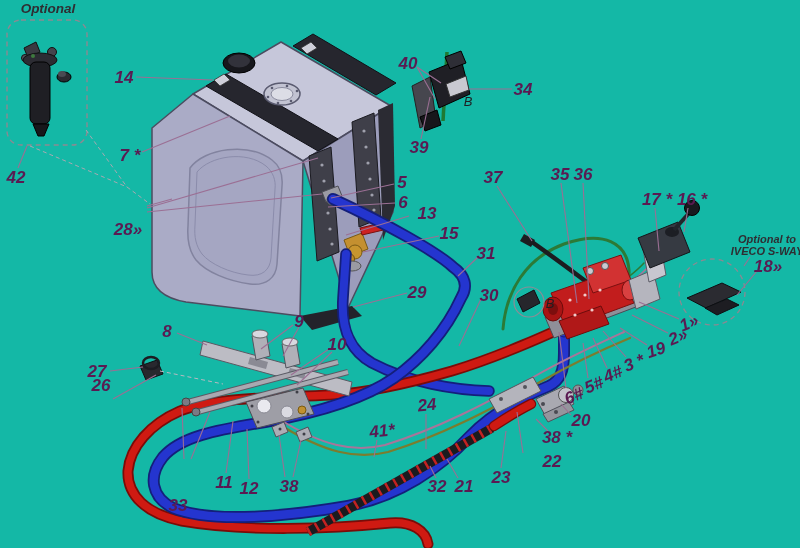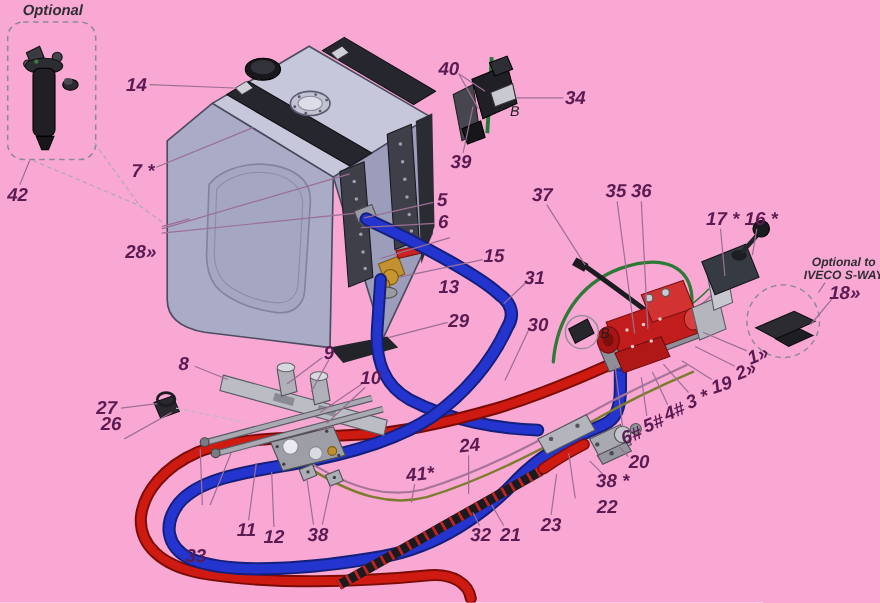--- a/index.html
+++ b/index.html
@@ -1,17 +1,17 @@
 <!DOCTYPE html>
 <html><head>
 <meta charset="utf-8">
 <style>
   html,body{margin:0;padding:0;background:#fff;}
   .stage{
-    position:relative; width:800px; height:548px; background:#f9a8d4; overflow:hidden;
+    position:relative; width:800px; height:548px; background:#14b8a6; overflow:hidden;
     font-family:"Liberation Sans", sans-serif;
     --label:#5a1a52; --leader:#9b6f94;
     --hose-blue:#2435cf; --hose-blue-dark:#141f7a;
     --hose-red:#cf1a12; --hose-red-dark:#7a0c08;
     --ribbed-black:#1b1b1f; --ribbed-red:#c32222;
     --olive:#7c7c2e; --mauve:#a8759a; --green:#2c7a36;
     --tank-front:#aaabc6; --tank-top:#c6c7da; --tank-side:#9c9dbb;
     --metal:#b4b4bc; --valve-red:#c21d1d; --dark:#26262c;
   }
   svg{position:absolute;left:0;top:0;}
@@ -278,21 +278,21 @@
 </svg>
 
 <div id="label-layer">
       <span class="callout note" style="left: 48px; top: 9px;">Optional</span>
       <span class="callout" style="left: 16px; top: 177px;">42</span>
       <span class="callout" style="left: 124px; top: 77px; text-align: right;">14</span>
       <span class="callout" style="left: 130px; top: 155px;">7 *</span>
       <span class="callout" style="left: 128px; top: 229px;">28»</span>
       <span class="callout" style="left: 402px; top: 182px;">5</span>
       <span class="callout" style="left: 403px; top: 202px;">6</span>
-      <span class="callout" style="left: 408px; top: 213px; margin-top: 48px;">13</span>
+      <span class="callout" style="left: 427px; top: 213px;">13</span>
       <span class="callout" style="left: 449px; top: 233px; font-style: italic;">15</span>
       <span class="callout" style="left: 417px; top: 292px;">29</span>
       <span class="callout" style="left: 486px; top: 253px;">31</span>
       <span class="callout" style="left: 489px; top: 295px;">30</span>
       <span class="callout" style="left: 408px; top: 63px;">40</span>
       <span class="callout" style="left: 523px; top: 89px;">34</span>
       <span class="callout" style="left: 419px; top: 147px;">39</span>
       <span class="callout letter" style="left: 468px; top: 101px;">B</span>
       <span class="callout" style="left: 493px; top: 177px;">37</span>
       <span class="callout" style="left: 560px; top: 174px;">35</span>

